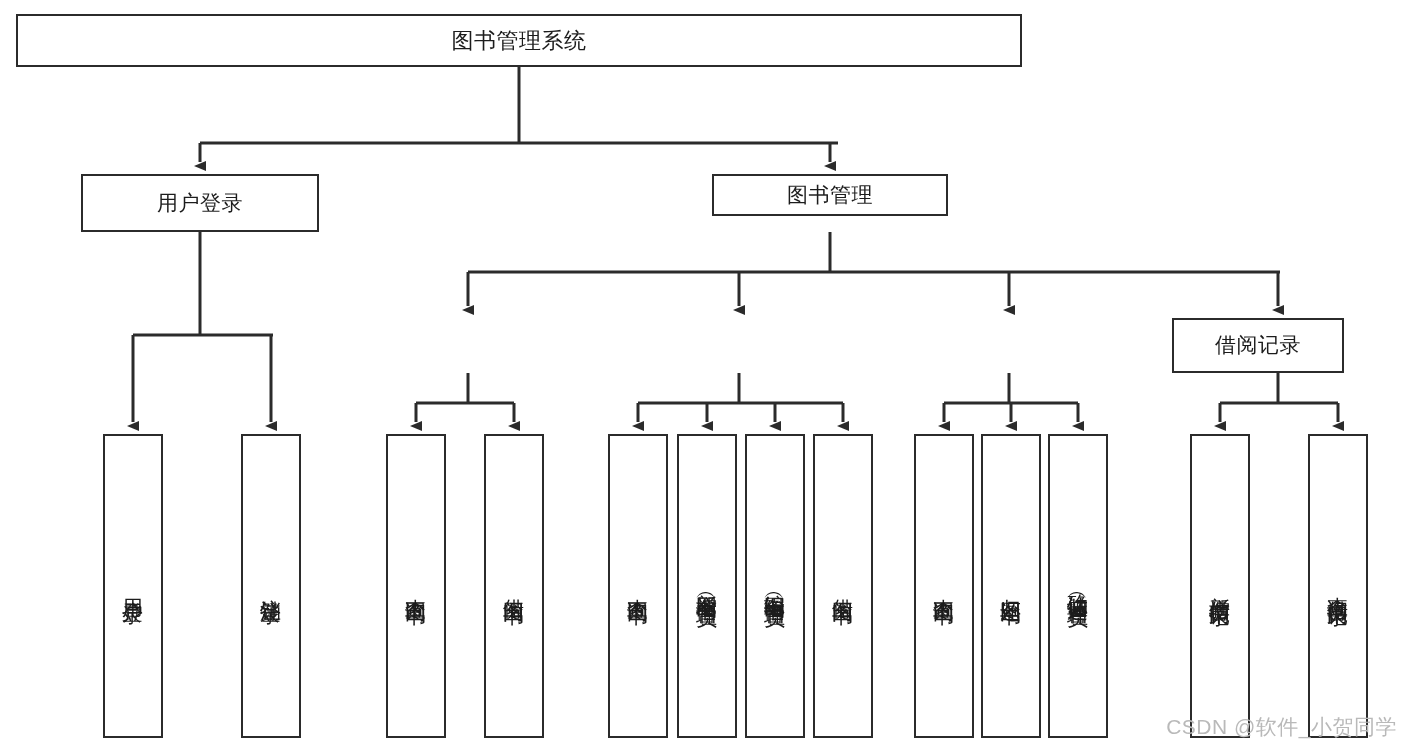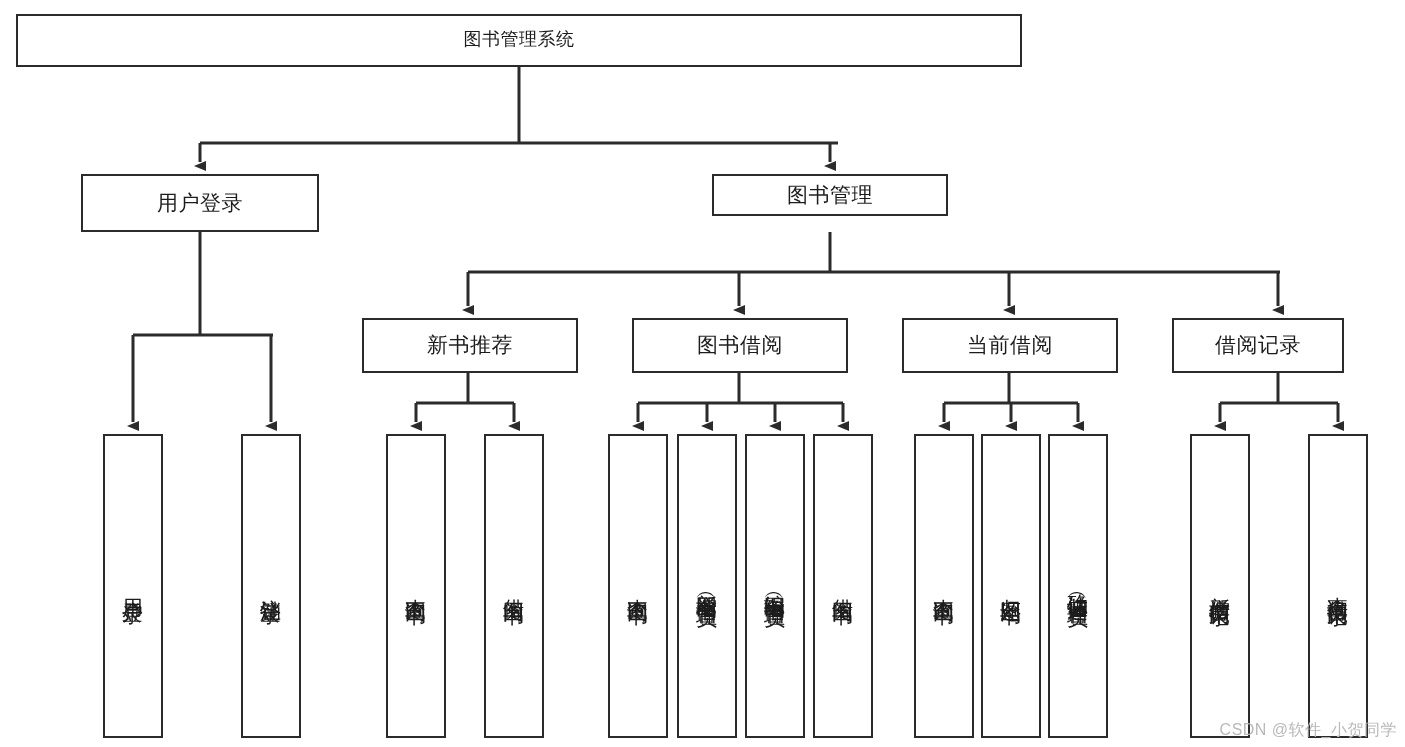--- a/index.html
+++ b/index.html
@@ -38,41 +38,40 @@
     text-align: center;
     line-height: 1.18;
     letter-spacing: 0.5px;
   }
   
   .h-node .node-label {
     writing-mode: horizontal-tb;
     font-size: 21px;
   }
   .root .node-label {
-    font-size: 18px;
-    font-family: Liberation Mono, monospace;
+    font-size: 22px;
   }
   
   .v-node {
     align-items: center;
     justify-content: center;
   }
   .v-node .node-label {
     writing-mode: vertical-rl;
     text-orientation: upright;
     font-size: 21px;
     line-height: 1;
     letter-spacing: 2px;
     white-space: nowrap;
   }
   #watermark {
     position: absolute;
     right: 8px;
     bottom: 6px;
-    font-size: 16px;
+    font-size: 21px;
     color: #b9b9b9;
     letter-spacing: 0.5px;
     white-space: nowrap;
   }
 </style>
 </head>
 <body>
 
 <div id="canvas">
 
@@ -130,29 +129,20 @@
     <span class="node-label">图书管理系统</span>
   </div>
 
   <div class="node h-node" id="node-user-login" style="left: 81px; top: 174px; width: 238px; height: 58px;">
     <span class="node-label">用户登录</span>
   </div>
   <div class="node h-node" id="node-book-manage" style="left: 712px; top: 174px; width: 236px; height: 42px;">
     <span class="node-label">图书管理</span>
   </div>
 
-  <div class="node h-node" id="node-new-book-recommend" style="left: 362px; top: 318px; width: 216px; height: 55px;">
-    <span class="node-label">新书推荐</span>
-  </div>
-  <div class="node h-node" id="node-book-borrow" style="left: 632px; top: 318px; width: 216px; height: 55px;">
-    <span class="node-label">图书借阅</span>
-  </div>
-  <div class="node h-node" id="node-current-borrow" style="left: 902px; top: 318px; width: 216px; height: 55px;">
-    <span class="node-label">当前借阅</span>
-  </div>
   <div class="node h-node" id="node-borrow-record" style="left: 1172px; top: 318px; width: 172px; height: 55px;">
     <span class="node-label">借阅记录</span>
   </div>
 
   <div class="node v-node" id="node-leaf-user-login" style="left: 103px; top: 434px; width: 60px; height: 304px;">
     <span class="node-label">用户登录</span>
   </div>
   <div class="node v-node" id="node-leaf-logout-login" style="left: 241px; top: 434px; width: 60px; height: 304px;">
     <span class="node-label">注销登录</span>
   </div>

